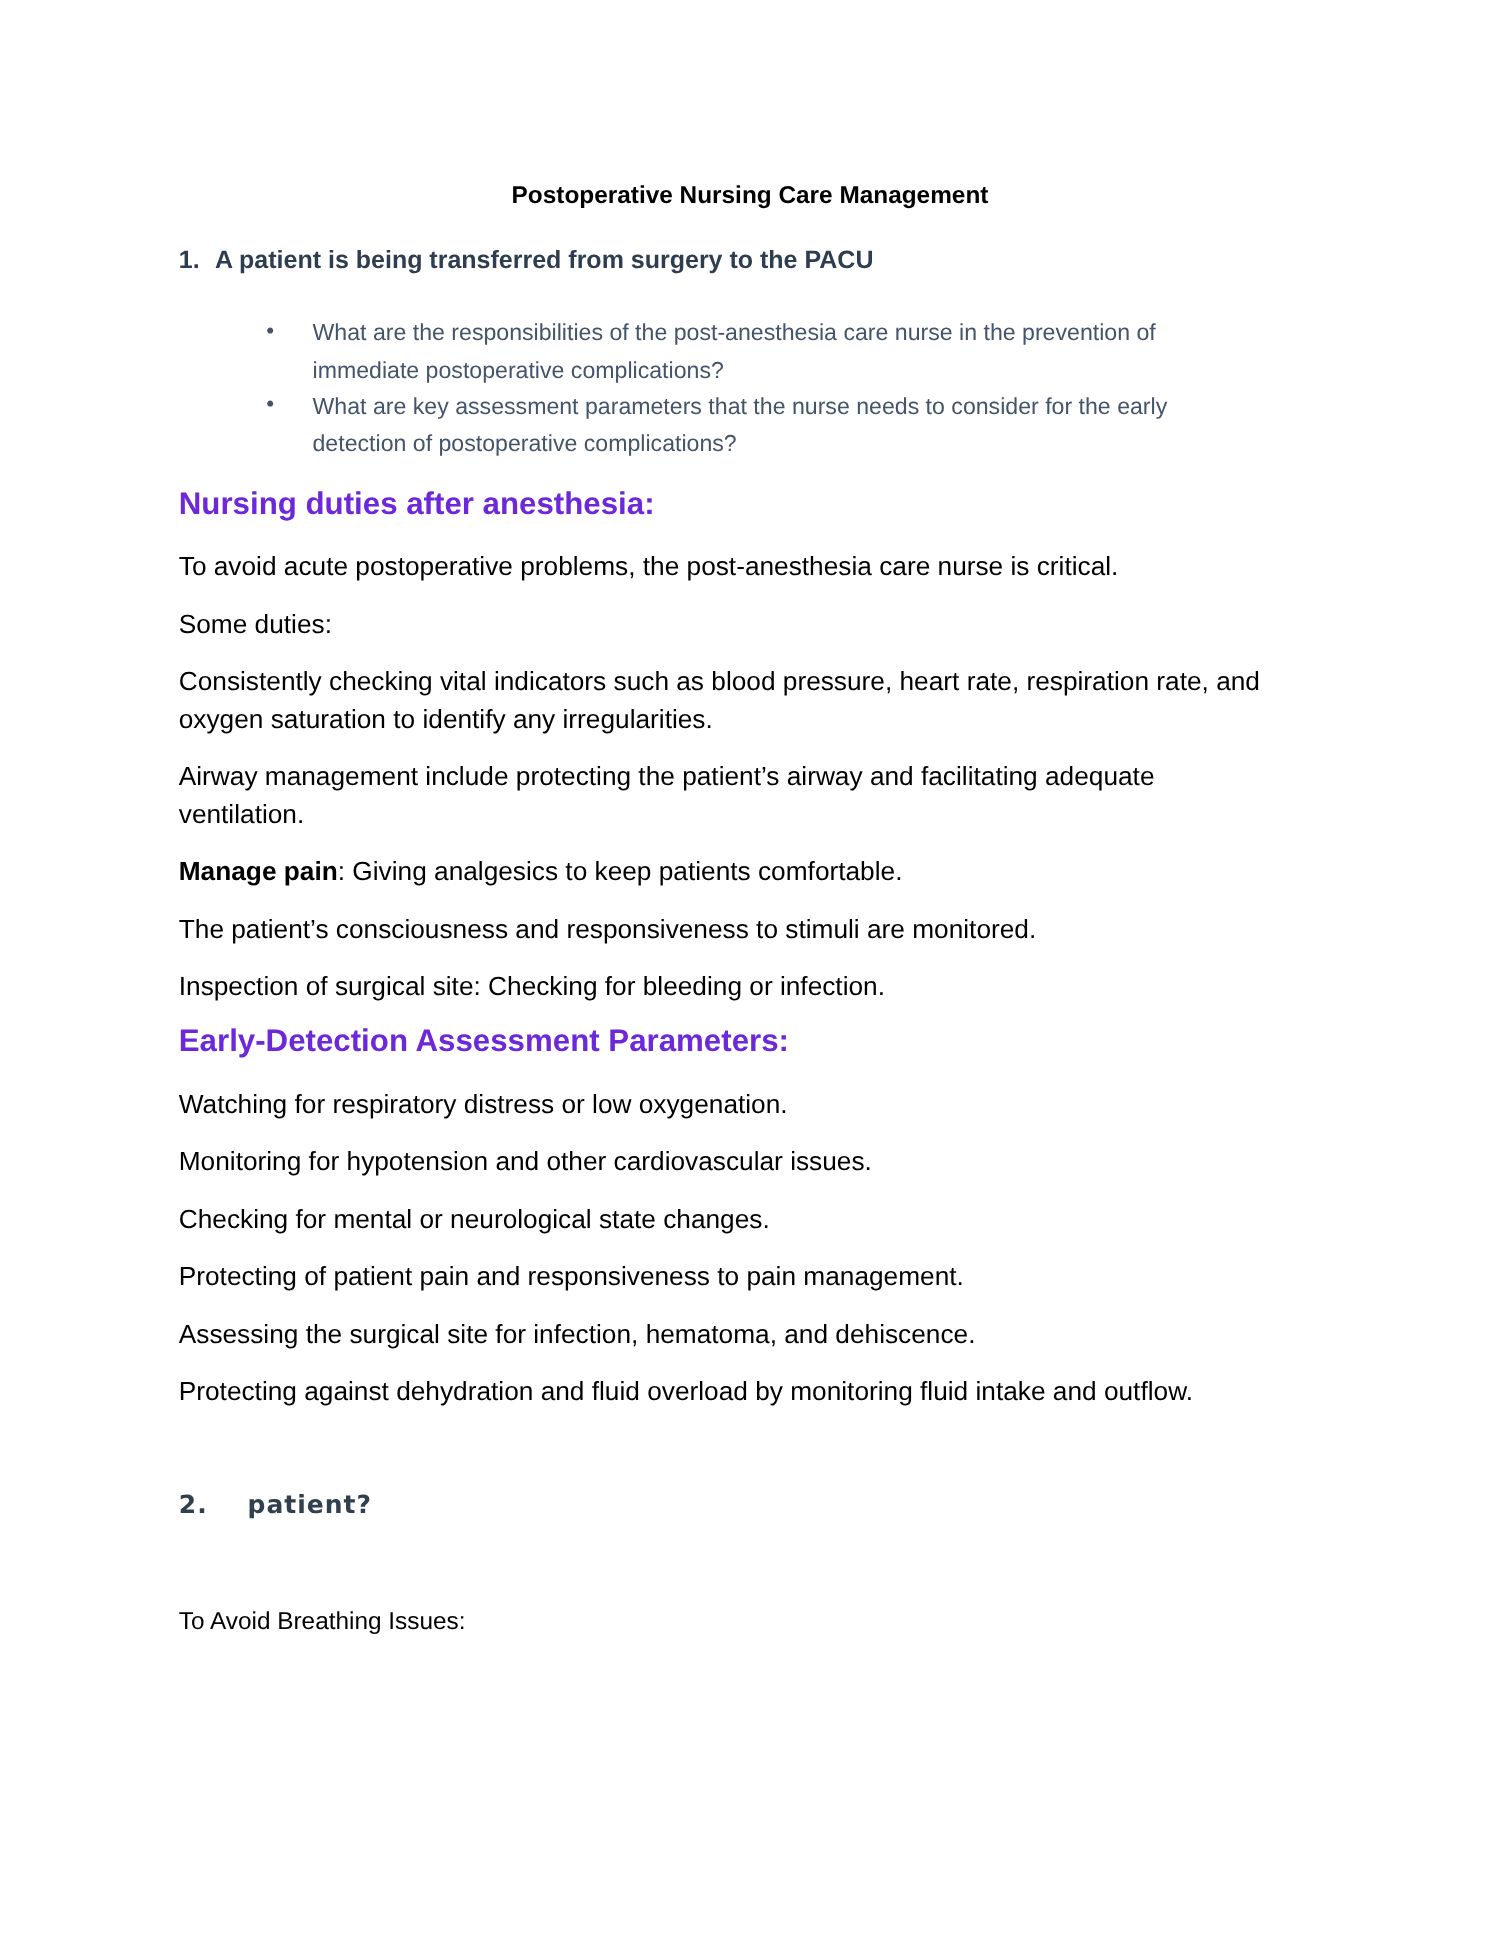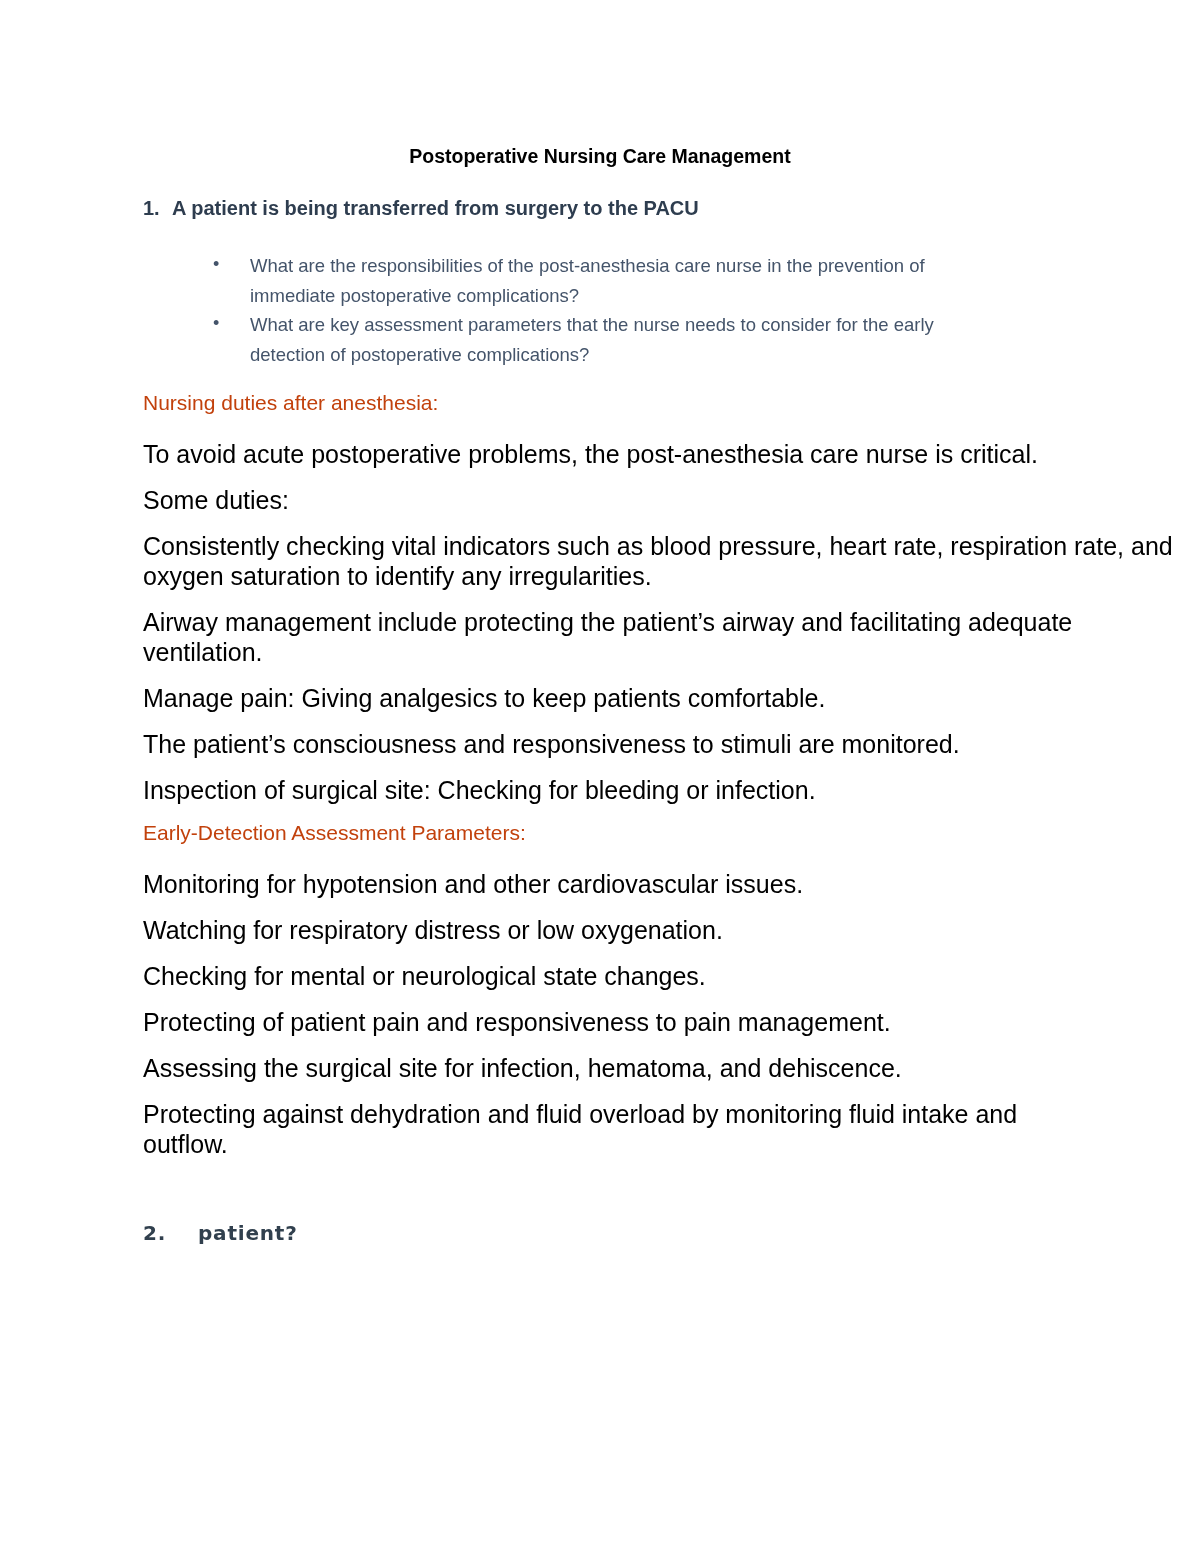--- a/index.html
+++ b/index.html
@@ -54,33 +54,33 @@
   }
   .bullet-list .dot {
     position: absolute;
     left: 70px;
     top: -1px;
     color: #44546a;
     font-size: 18px;
   }
   .line { white-space: nowrap; }
   .h3 {
-    font-weight: 400;
-    font-size: 21px;
+    font-weight: 700;
+    font-size: 25px;
     line-height: 24px;
     margin: 0 0 24px 0;
-    color: #c2410c;
+    color: #6d28d9;
   }
   .para {
-    font-size: 25px;
+    font-size: 21px;
     line-height: 30px;
     margin: 0 0 16px 0;
     color: #000000;
   }
-  .para .b { font-weight: 400; }
+  .para .b { font-weight: 700; }
   .h2 {
     position: relative;
     margin: 59px 0 0 0;
     padding-left: 43px;
     font-family: "DejaVu Sans", sans-serif;
     font-weight: 700;
     font-size: 20px;
     line-height: 31px;
     letter-spacing: 0.8px;
     color: #31404e;
@@ -146,22 +146,22 @@
       <span class="b">Manage pain</span><span>: Giving analgesics to keep patients comfortable.</span>
     </p>
 
 
     <p class="para">The patient’s consciousness and responsiveness to stimuli are monitored.</p>
 
     <p class="para">Inspection of surgical site: Checking for bleeding or infection.</p>
 
     <div class="h3">Early-Detection Assessment Parameters:</div>
 
+    <p class="para">Watching for respiratory distress or low oxygenation.</p>
     <p class="para">Monitoring for hypotension and other cardiovascular issues.</p>
-    <p class="para">Watching for respiratory distress or low oxygenation.</p>
     <p class="para">Checking for mental or neurological state changes.</p>
     <p class="para">Protecting of patient pain and responsiveness to pain management.</p>
     <p class="para">Assessing the surgical site for infection, hematoma, and dehiscence.</p>
     <p class="para">Protecting against dehydration and fluid overload by monitoring fluid intake and outflow.</p>
 
     <div class="h2">
       <span class="num">2.</span>
       <div class="line">patient?</div>
     </div>
 

